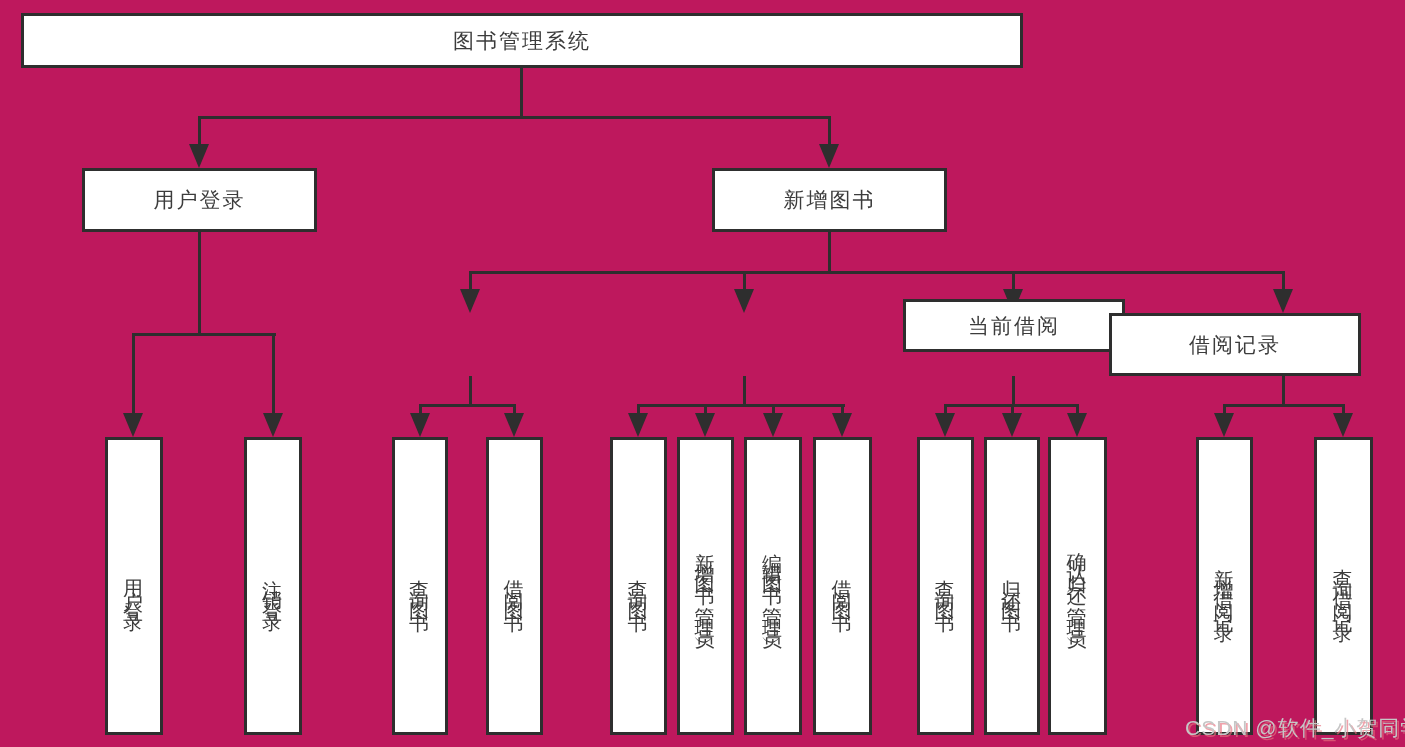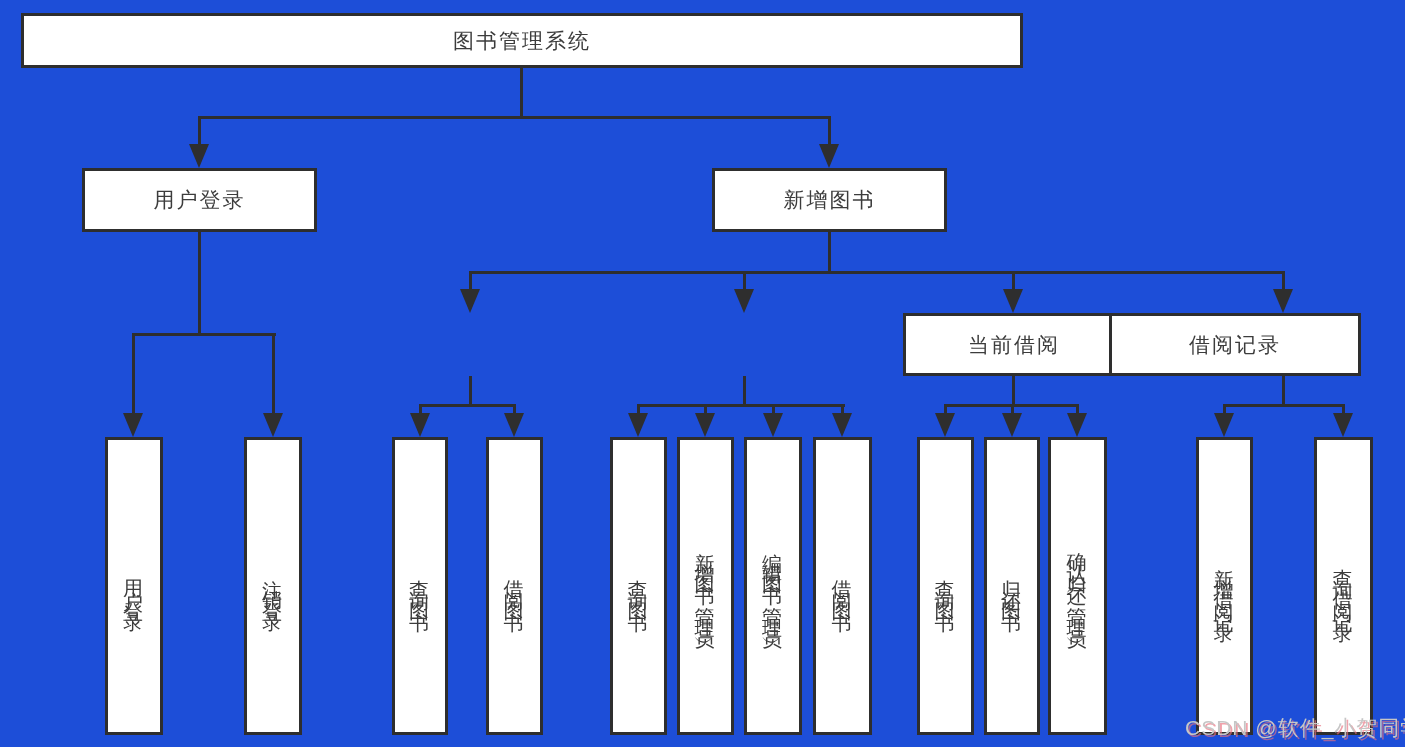--- a/index.html
+++ b/index.html
@@ -5,21 +5,21 @@
   html, body {
     margin: 0;
     padding: 0;
     background: #ffffff;
     font-family: "Liberation Sans", "DejaVu Sans", sans-serif;
   }
   .canvas {
     position: relative;
     width: 1405px;
     height: 747px;
-    background: #1d4ed8;
+    background: #be185d;
     overflow: hidden;
   }
   
   .ln {
     position: absolute;
     background: #2e2e2e;
   }
   
   .arr {
     position: absolute;
@@ -123,21 +123,21 @@
   <div class="ln" style="left:1223px;top:404px;width:3px;height:14px"></div>
   <div class="arr" style="left:1214px;top:413px"></div>
   <div class="ln" style="left:1342px;top:404px;width:3px;height:14px"></div>
   <div class="arr" style="left:1333px;top:413px"></div>
 
   <div class="node" style="left:21px;top:13px;width:1002px;height:55px">图书管理系统</div>
 
   <div class="node" style="left:82px;top:168px;width:235px;height:64px">用户登录</div>
   <div class="node" style="left:712px;top:168px;width:235px;height:64px">新增图书</div>
 
-  <div class="node" style="left:903px;top:313px;width:222px;height:63px">当前借阅</div>
+  <div class="node" style="left:903px;top:299px;width:222px;height:53px">当前借阅</div>
   <div class="node" style="left:1109px;top:313px;width:252px;height:63px">借阅记录</div>
 
   <div class="node vnode" style="left:105px;top:437px;width:58px;height:298px">用户登录</div>
   <div class="node vnode" style="left:244px;top:437px;width:58px;height:298px">注销登录</div>
 
   <div class="node vnode" style="left:392px;top:437px;width:56px;height:298px">查询图书</div>
   <div class="node vnode" style="left:486px;top:437px;width:57px;height:298px">借阅图书</div>
 
   <div class="node vnode" style="left:610px;top:437px;width:57px;height:298px">查询图书</div>
   <div class="node vnode" style="left:677px;top:437px;width:57px;height:298px">新增图书（管理员）</div>

